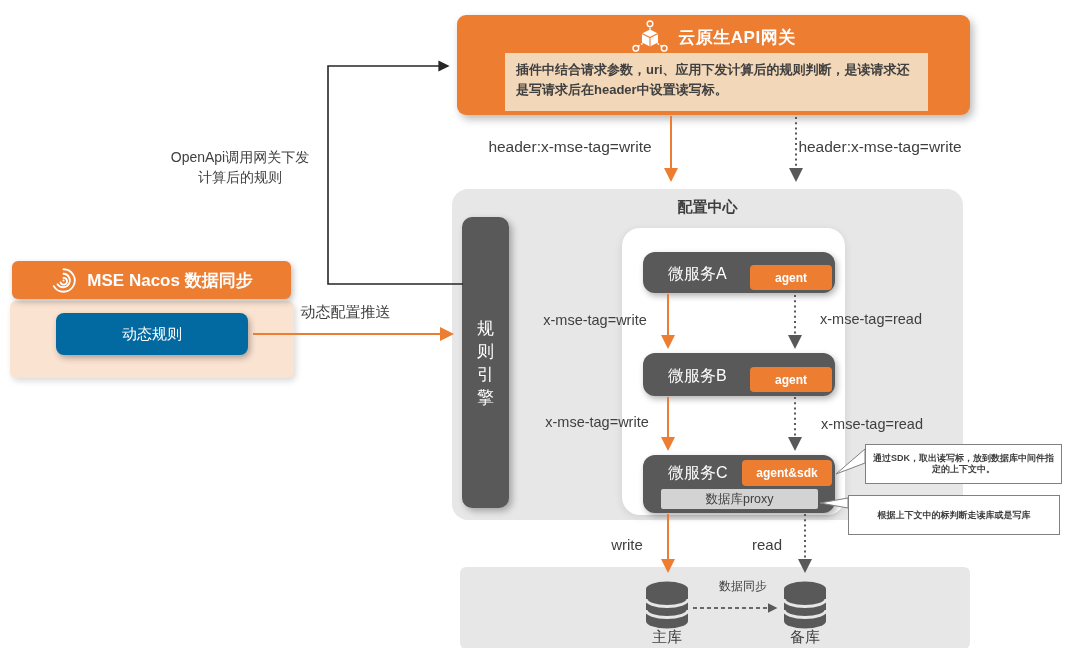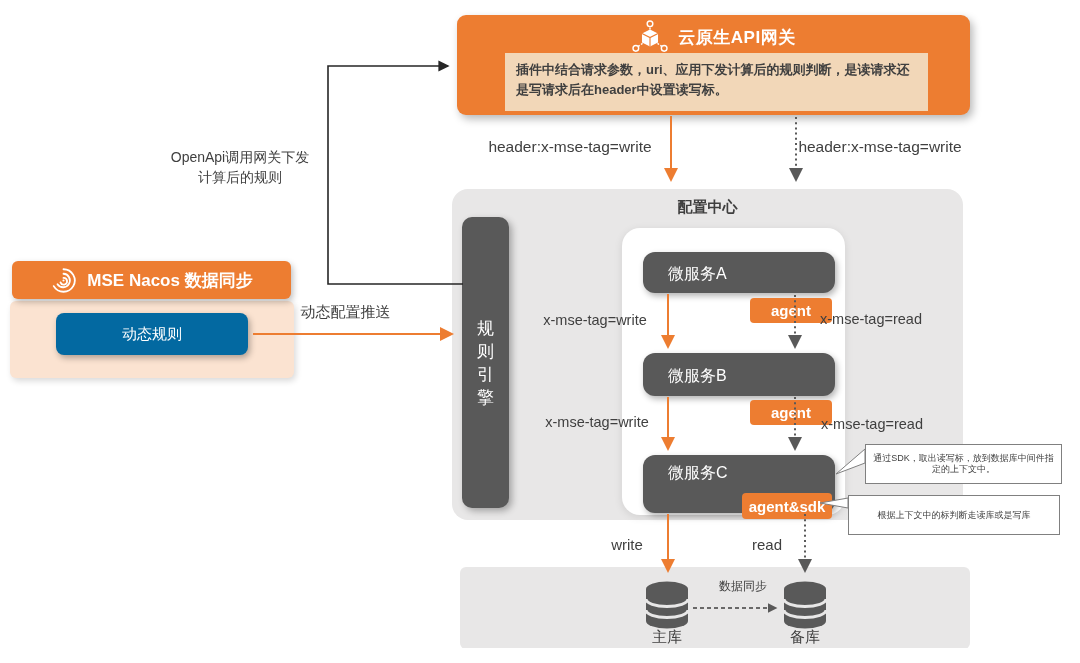--- a/index.html
+++ b/index.html
@@ -28,35 +28,35 @@
   
   .cluster{left:452px;top:189px;width:511px;height:331px;background:#E8E7E7;border-radius:16px;}
   .cluster-title{left:452px;top:198px;width:511px;text-align:center;font-weight:bold;font-size:15px;}
   .rule-engine{left:462px;top:217px;width:47px;height:291px;background:#595959;border-radius:10px;
                display:flex;align-items:center;justify-content:center;box-shadow:3px 3px 7px rgba(0,0,0,.3);}
   .rule-engine-text{color:#fff;font-size:17px;line-height:23px;width:18px;word-break:break-all;text-align:center;}
   .services{left:622px;top:228px;width:223px;height:287px;background:#fff;border-radius:18px;
             box-shadow:0 2px 8px rgba(0,0,0,.10);}
   .svc{background:#595959;border-radius:12px;box-shadow:2px 3px 6px rgba(0,0,0,.3);}
   .svc-name{position:absolute;left:25px;color:#fff;font-size:16px;}
-  .badge{position:absolute;background:#ED7D31;border-radius:4px;color:#fff;font-weight:bold;font-size:15px;
-         display:flex;align-items:center;justify-content:center;margin-top:33px;}
+  .badge{position:absolute;background:#ED7D31;border-radius:4px;color:#fff;font-weight:bold;font-size:12px;
+         display:flex;align-items:center;justify-content:center;}
   .proxy{position:absolute;left:18px;top:34px;width:157px;height:20px;background:#D3D3D3;border-radius:2px;
          color:#3f3f3f;font-size:12.5px;display:flex;align-items:center;justify-content:center;}
 
   
   .db-zone{left:460px;top:567px;width:510px;height:82px;background:#E8E7E7;border-radius:6px;}
   .db-label{position:absolute;width:66px;text-align:center;font-size:15px;}
 
   
   .lbl{position:absolute;color:#3f3f3f;}
   .c{text-align:center;}
   .ann{position:absolute;background:#fff;border:1px solid #808080;color:#3f3f3f;font-size:9px;
        line-height:11px;text-align:center;display:flex;align-items:center;justify-content:center;
-       padding:19px 3px;box-sizing:border-box;}
+       padding:19px 3px;box-sizing:border-box;font-weight:bold;}
 
   svg.overlay{position:absolute;left:0;top:0;width:1080px;height:663px;pointer-events:none;}
 </style>
 </head>
 <body>
 
 <div class="canvas">
 
   <div class="abs gateway">
     <div class="gw-title-row">
@@ -117,20 +117,21 @@
   </div>
 
   <div class="abs svc" style="left:643px;top:353px;width:192px;height:43px;">
     <span class="svc-name" style="top:13px;">微服务B</span>
     <div class="badge" style="left:107px;top:14px;width:82px;height:25px;">agent</div>
   </div>
 
   <div class="abs svc" style="left:643px;top:455px;width:192px;height:58px;padding-left:15px;">
     <span class="svc-name" style="top:8px;">微服务C</span>
     <div class="badge" style="left:99px;top:5px;width:90px;height:26px;">agent&amp;sdk</div>
+    <div class="proxy">数据库proxy</div>
   </div>
 
   <div class="lbl c" style="left:515px;top:312px;width:160px;font-size:14.5px;">x-mse-tag=write</div>
   <div class="lbl c" style="left:791px;top:311px;width:160px;font-size:14.5px;">x-mse-tag=read</div>
   <div class="lbl c" style="left:517px;top:414px;width:160px;font-size:14.5px;">x-mse-tag=write</div>
   <div class="lbl c" style="left:792px;top:416px;width:160px;font-size:14.5px;">x-mse-tag=read</div>
 
   <div class="ann" style="left:865px;top:444px;width:197px;height:26px;">通过SDK，取出读写标，放到数据库中间件指定的上下文中。</div>
   <div class="ann" style="left:848px;top:495px;width:212px;height:16px;">根据上下文中的标判断走读库或是写库</div>
 

